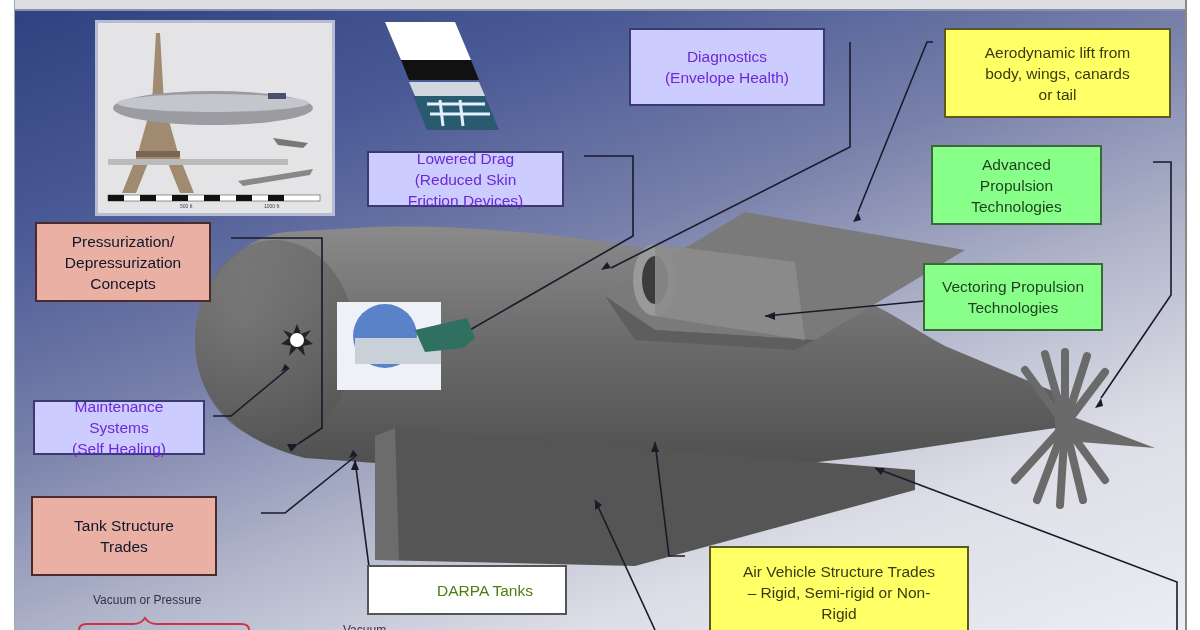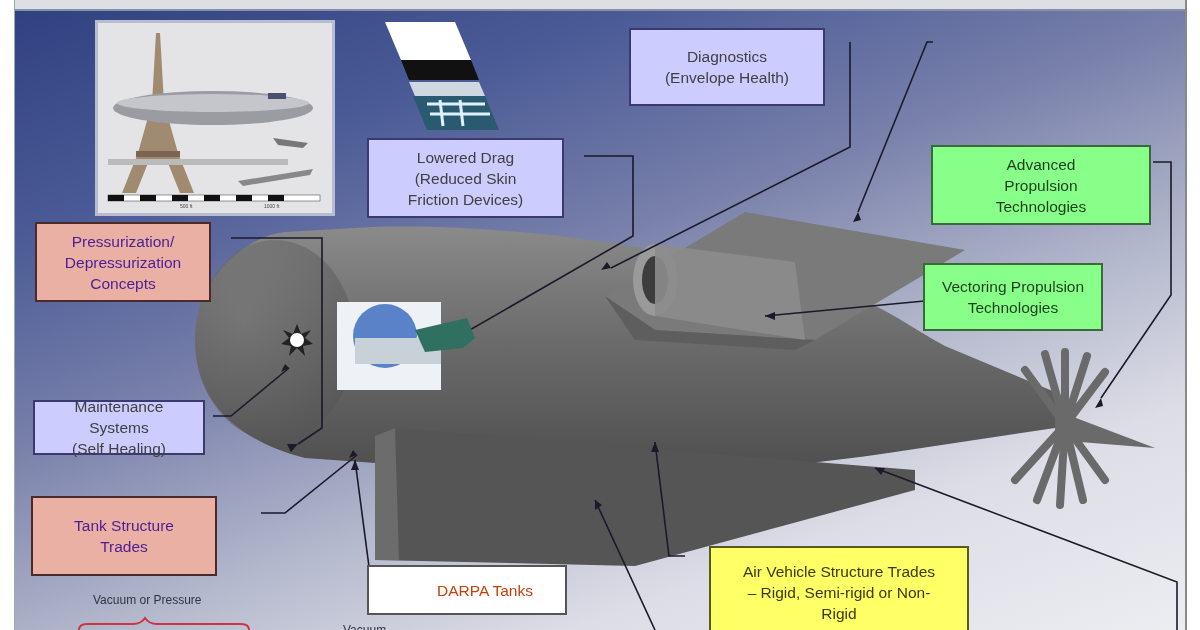--- a/index.html
+++ b/index.html
@@ -3,25 +3,25 @@
   <meta charset="utf-8">
   <style>
     html, body { margin:0; padding:0; }
     body { width:1200px; height:630px; overflow:hidden; background:#ffffff; font-family:"Liberation Sans", sans-serif; position:relative; }
     .slide { position:absolute; left:14px; top:0; width:1170px; height:640px; overflow:hidden;
       background: linear-gradient(160deg, #2f4080 0%, #4a5a96 22%, #7880aa 42%, #b4b8cc 62%, #dcdde6 78%, #eceef2 100%);
       border-left:1px solid #9aa; border-right:2px solid #888; }
     .topbar { position:absolute; left:0; top:0; width:1170px; height:9px; background:#dedfe3; border-bottom:2px solid #8890a8; }
     .box { position:absolute; display:flex; align-items:center; justify-content:center; text-align:center;
       font-size:15.5px; line-height:21px; color:#2a2a40; box-sizing:border-box; white-space:pre-line; }
-    .lav { background:#ccccff; border:2px solid #3a3a70; color:#404040; }
-    .pink { background:#eab0a4; border:2px solid #4a2a2a; color:#4c1d95; }
+    .lav { background:#ccccff; border:2px solid #3a3a70; color:#6d28d9; }
+    .pink { background:#eab0a4; border:2px solid #4a2a2a; color:#0f172a; }
     .yellow { background:#ffff66; border:2px solid #5a5a20; color:#3a3a10; }
     .green { background:#88ff88; border:2px solid #3a6a3a; color:#1e3e1e; }
-    .white { background:#ffffff; border:2px solid #555; color:#c2410c;padding-left:36px; }
+    .white { background:#ffffff; border:2px solid #555; color:#4d7c0f;padding-left:36px; }
     .plain { position:absolute; font-size:12px; color:#334; }
     svg { position:absolute; left:0; top:0; }
     .photo { position:absolute; left:80px; top:20px; width:240px; height:196px; background:#e4e4e6; border:3px solid #b8bcd0; box-sizing:border-box; }
   </style>
 </head>
 <body>
 
 <div class="slide">
   <div class="topbar"></div>
 
@@ -160,24 +160,27 @@
       <circle cx="370" cy="336" r="32" fill="#5a82c8"></circle>
       <rect x="340" y="338" width="86" height="26" fill="#c8d0d8"></rect>
       <polygon points="400,330 452,318 460,338 448,348 410,352" fill="#2f7060"></polygon>
     </g>
 
     <path d="M64,630 Q64,624 72,624 L118,624 Q126,624 130,618 Q134,624 142,624 L226,624 Q234,624 234,630" stroke="#cc3344" stroke-width="2" fill="none"></path>
   </svg>
 
   <div class="box lav" style="left:614px;top:28px;width:196px;height:78px;">Diagnostics
 (Envelope Health)</div>
-  <div class="box lav" style="left:352px;top:138px;width:197px;height:80px;">Lowered Drag
+  <div class="box yellow" style="left:929px;top:28px;width:227px;height:90px;">Aerodynamic lift from
+body, wings, canards
+or tail</div>
+  <div class="box lav" style="left:352px;top:151px;width:197px;height:56px;">Lowered Drag
 (Reduced Skin
 Friction Devices)</div>
-  <div class="box green" style="left:916px;top:145px;width:220px;height:80px;">Advanced
+  <div class="box green" style="left:916px;top:145px;width:171px;height:80px;">Advanced
 Propulsion
 Technologies</div>
   <div class="box pink" style="left:20px;top:222px;width:176px;height:80px;">Pressurization/
 Depressurization
 Concepts</div>
   <div class="box green" style="left:908px;top:263px;width:180px;height:68px;">Vectoring Propulsion
 Technologies</div>
   <div class="box lav" style="left:18px;top:400px;width:172px;height:55px;">Maintenance
 Systems
 (Self Healing)</div>

